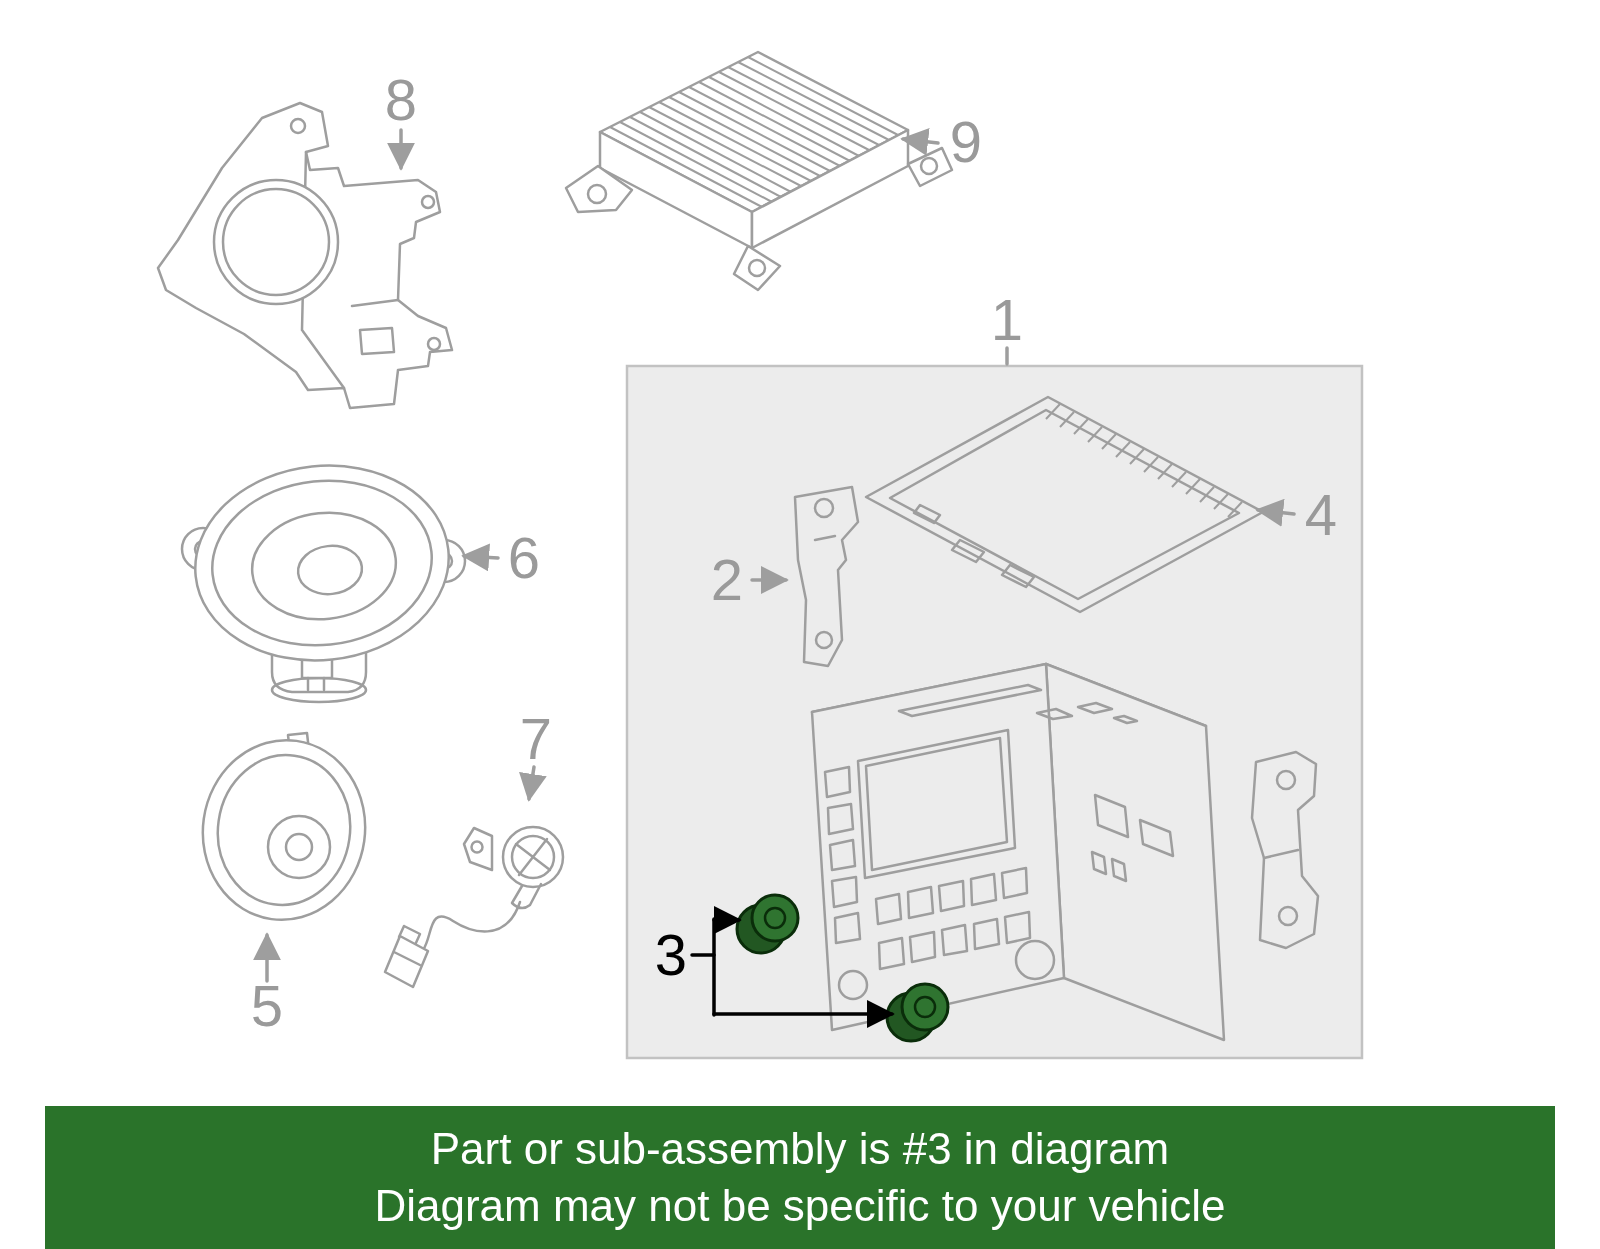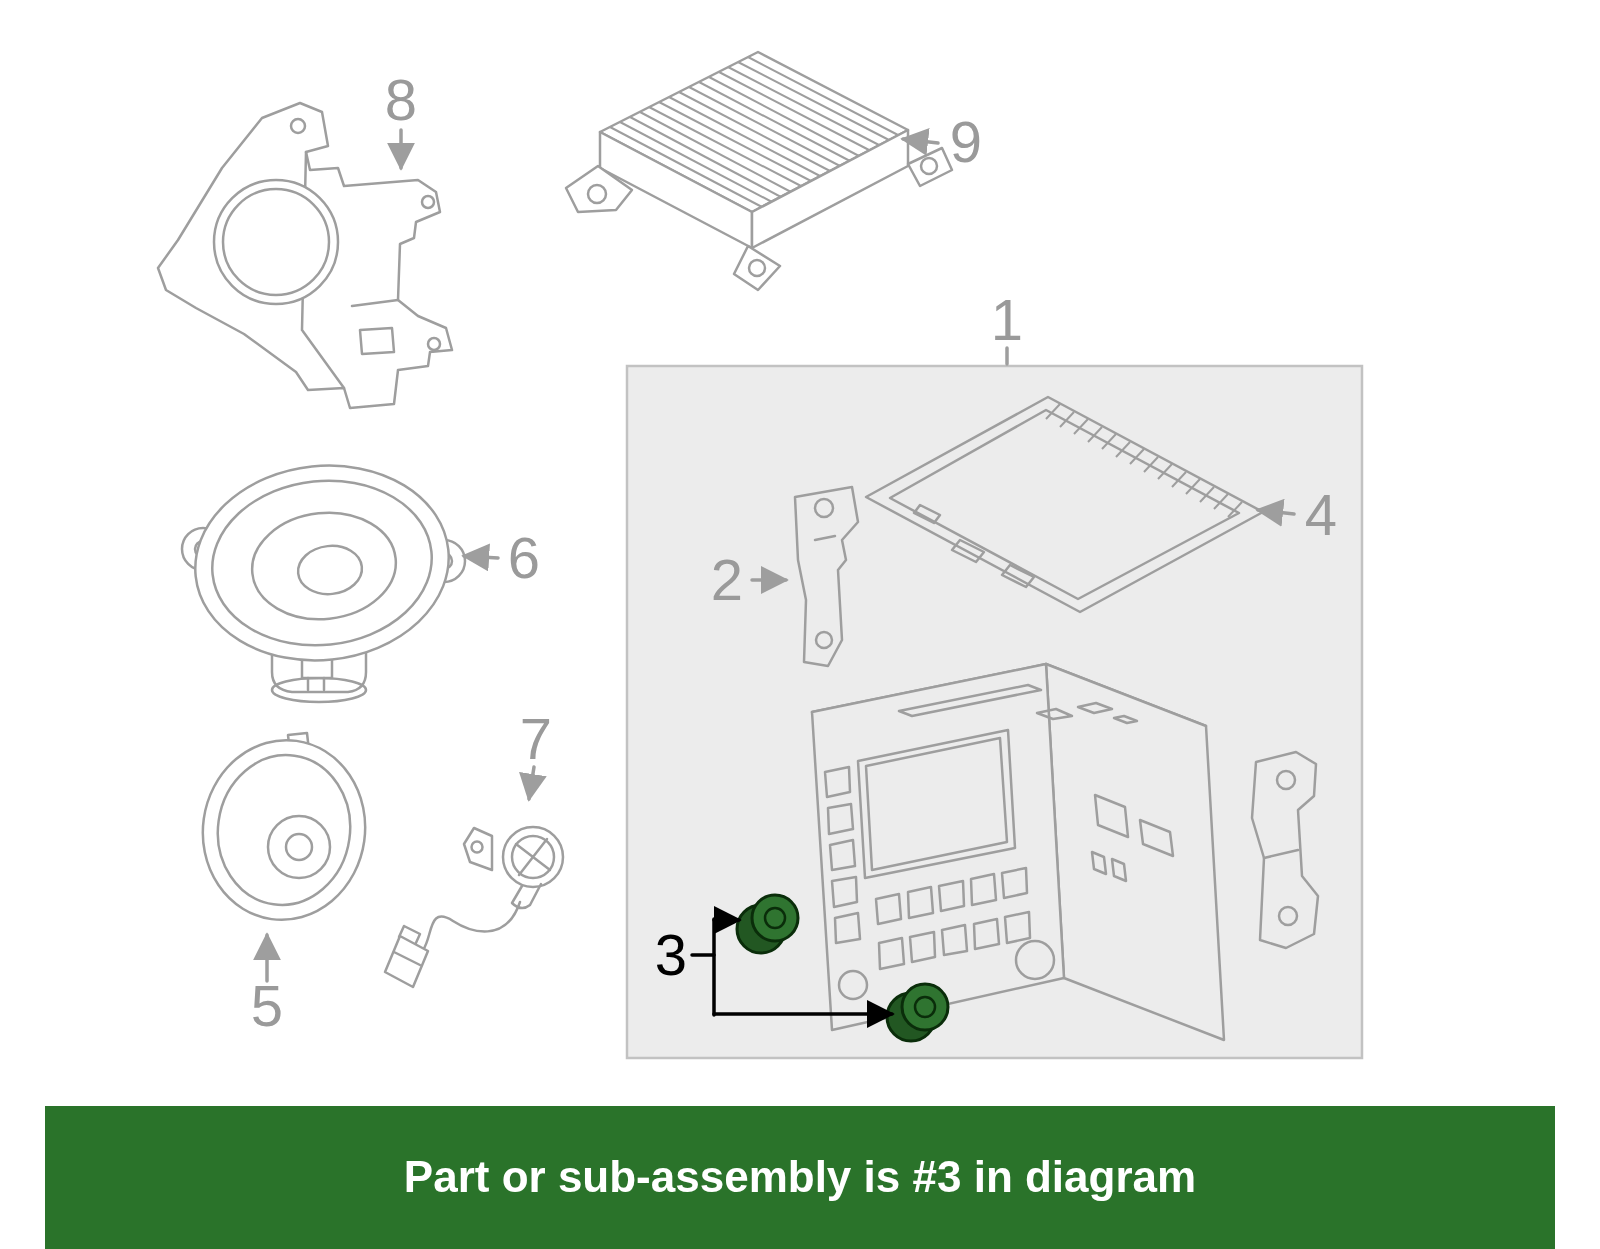--- a/index.html
+++ b/index.html
@@ -38,21 +38,21 @@
     position:absolute;
     left:45px; top:1106px;
     width:1510px; height:143px;
     background:var(--banner-bg);
     color:var(--banner-text);
     display:flex; flex-direction:column;
     align-items:center; justify-content:center;
     gap:8px;
     text-align:center;
   }
-  .banner .line { font-size:44px; line-height:1.1;font-weight:bold; }
+  .banner .line { font-size:44px; line-height:1.1; }
 </style>
 </head>
 <body>
 
 <div class="stage">
 
   <svg class="diagram" viewBox="0 0 1600 1249">
     <defs>
       <marker id="ah-gray" viewBox="0 0 10 10" refX="9" refY="5" markerWidth="8" markerHeight="8" orient="auto-start-reverse">
         <path d="M0,0 L10,5 L0,10 Z" fill="#9e9e9e"></path>
@@ -252,15 +252,16 @@
   <div class="callout" style="left:1007px; top:320px;">1</div>
   <div class="callout" style="left:727px; top:580px;">2</div>
   <div class="callout" style="left:1321px; top:515px;">4</div>
   <div class="callout" style="left:524px; top:558px;">6</div>
   <div class="callout" style="left:267px; top:1006px;">5</div>
   <div class="callout" style="left:536px; top:739px;">7</div>
   <div class="callout highlight" style="left:671px; top:955px;">3</div>
 
   <div class="banner">
     <div class="line">Part or sub-assembly is #3 in diagram</div>
+    <div class="line">Diagram may not be specific to your vehicle</div>
   </div>
 
 </div>
 
 </body></html>

